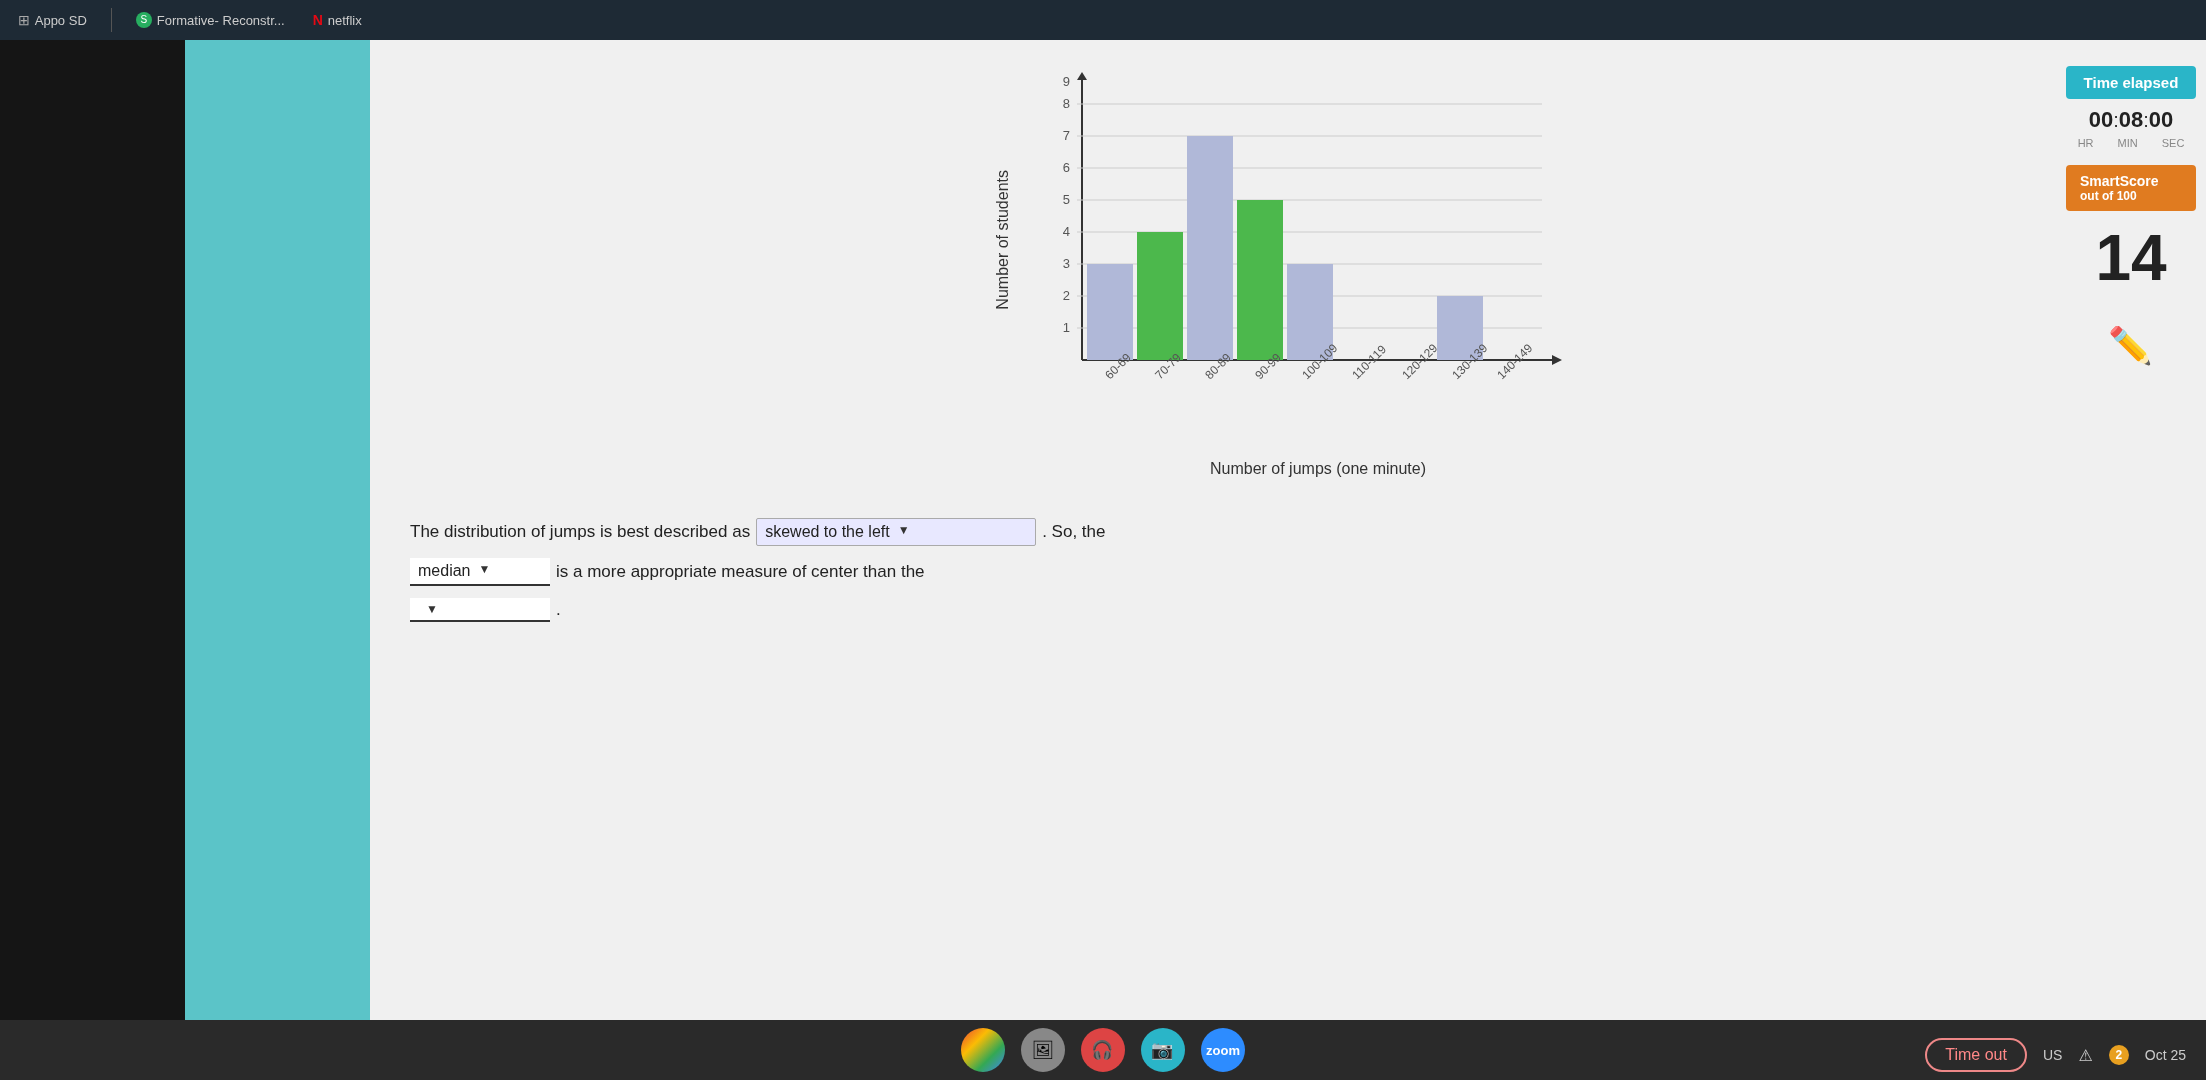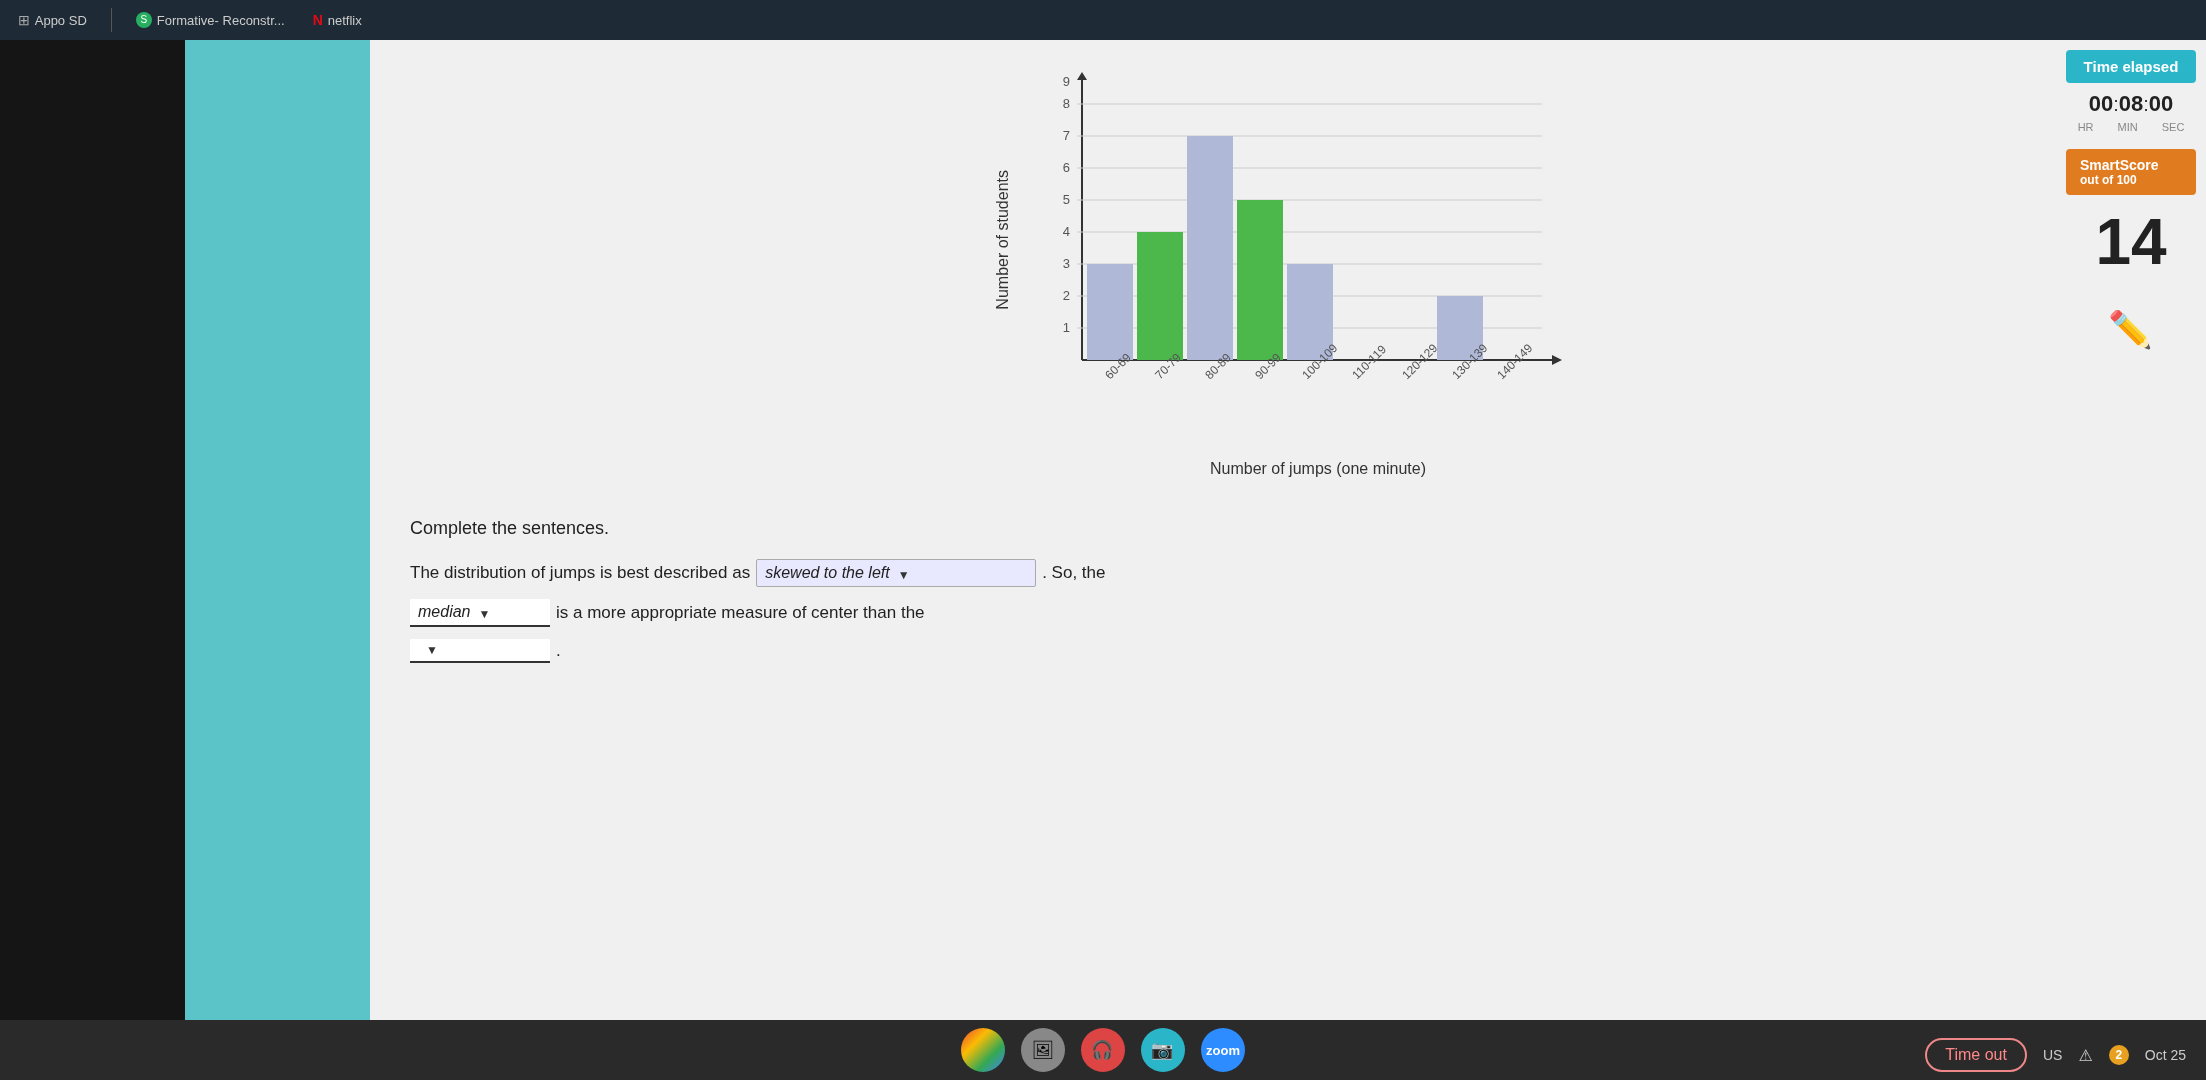--- a/index.html
+++ b/index.html
@@ -120,28 +120,27 @@
       align-items: center;
       flex-wrap: wrap;
       gap: 6px;
       font-size: 17px;
       color: #222;
       margin-bottom: 12px;
     }
 
     .dropdown-select {
       display: inline-flex;
-      align-items: flex-end;
+      align-items: flex-start;
       border-bottom: 2px solid #333;
       padding: 4px 8px;
       min-width: 140px;
       background: white;
       cursor: pointer;
       position: relative;
-      font-style: italic;
     }
 
     .dropdown-select.wide {
       min-width: 280px;
       background: #e8e8ff;
       border: 1px solid #aaa;
       border-radius: 2px;
     }
 
     .dropdown-arrow {
@@ -159,21 +158,21 @@
     .right-panel {
       position: absolute;
       top: 40px;
       right: 0;
       width: 150px;
       height: 1040px;
       background: #f0f0f0;
       display: flex;
       flex-direction: column;
       align-items: center;
-      padding-top: 10px;
+      padding-top: 26px;
     }
 
     .time-elapsed-btn {
       background: #2ab5c8;
       color: white;
       font-size: 15px;
       font-weight: bold;
       padding: 8px 16px;
       border-radius: 4px;
       text-align: center;
@@ -374,21 +373,20 @@
           <text x="385" y="310" font-size="12" fill="#555" transform="rotate(-45, 385, 310)">120-129</text>
           <text x="435" y="310" font-size="12" fill="#555" transform="rotate(-45, 435, 310)">130-139</text>
           <text x="480" y="310" font-size="12" fill="#555" transform="rotate(-45, 480, 310)">140-149</text>
         </svg>
       </div>
     </div>
     <div class="x-axis-label">Number of jumps (one minute)</div>
   </div>
 
   <div class="sentences-section">
-    <div class="complete-text">Complete the sentences.</div>
 
     <div class="sentence-row">
       <span>The distribution of jumps is best described as</span>
       <div class="dropdown-select wide">
         <span class="dropdown-value">skewed to the left</span>
         <span class="dropdown-arrow">▼</span>
       </div>
       <span>. So, the</span>
     </div>
 

